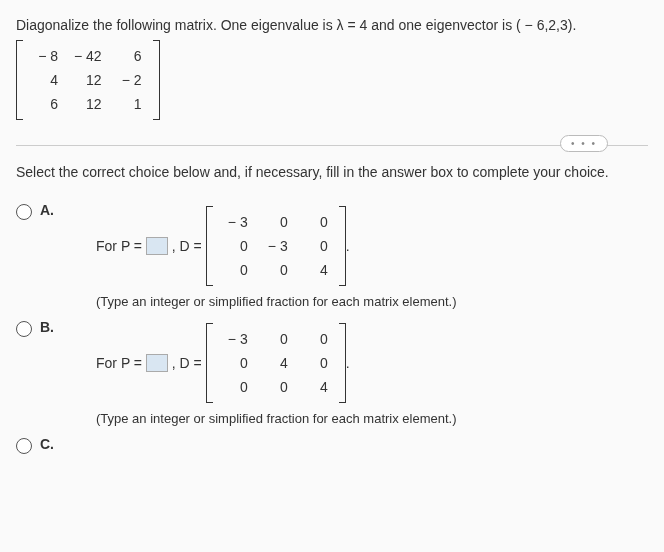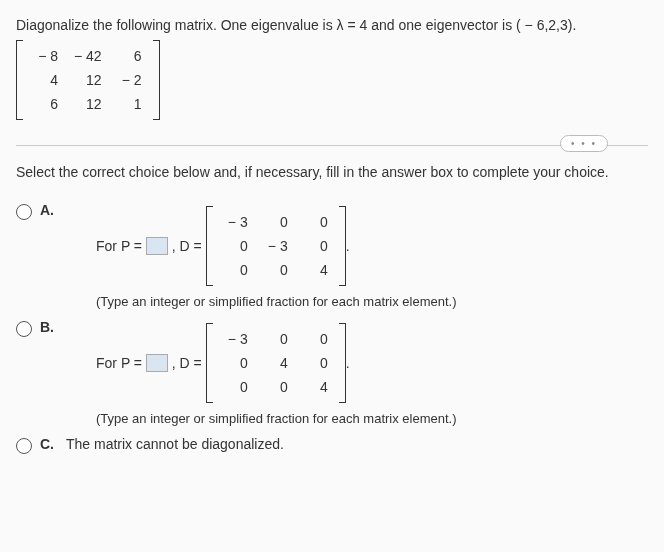--- a/index.html
+++ b/index.html
@@ -218,19 +218,16 @@
       <span>.</span>
     </div>
     <div class="hint">(Type an integer or simplified fraction for each matrix element.)</div>
   </div>
 </div>
 
 
 <div class="choice">
   <span class="radio"></span>
   <span class="choice-label">C.</span>
-  <div class="choice-body">
-    <span>The matrix cannot be diagonalized.</span>
-  </div>
 </div>
 
 
 
 
 </body></html>

